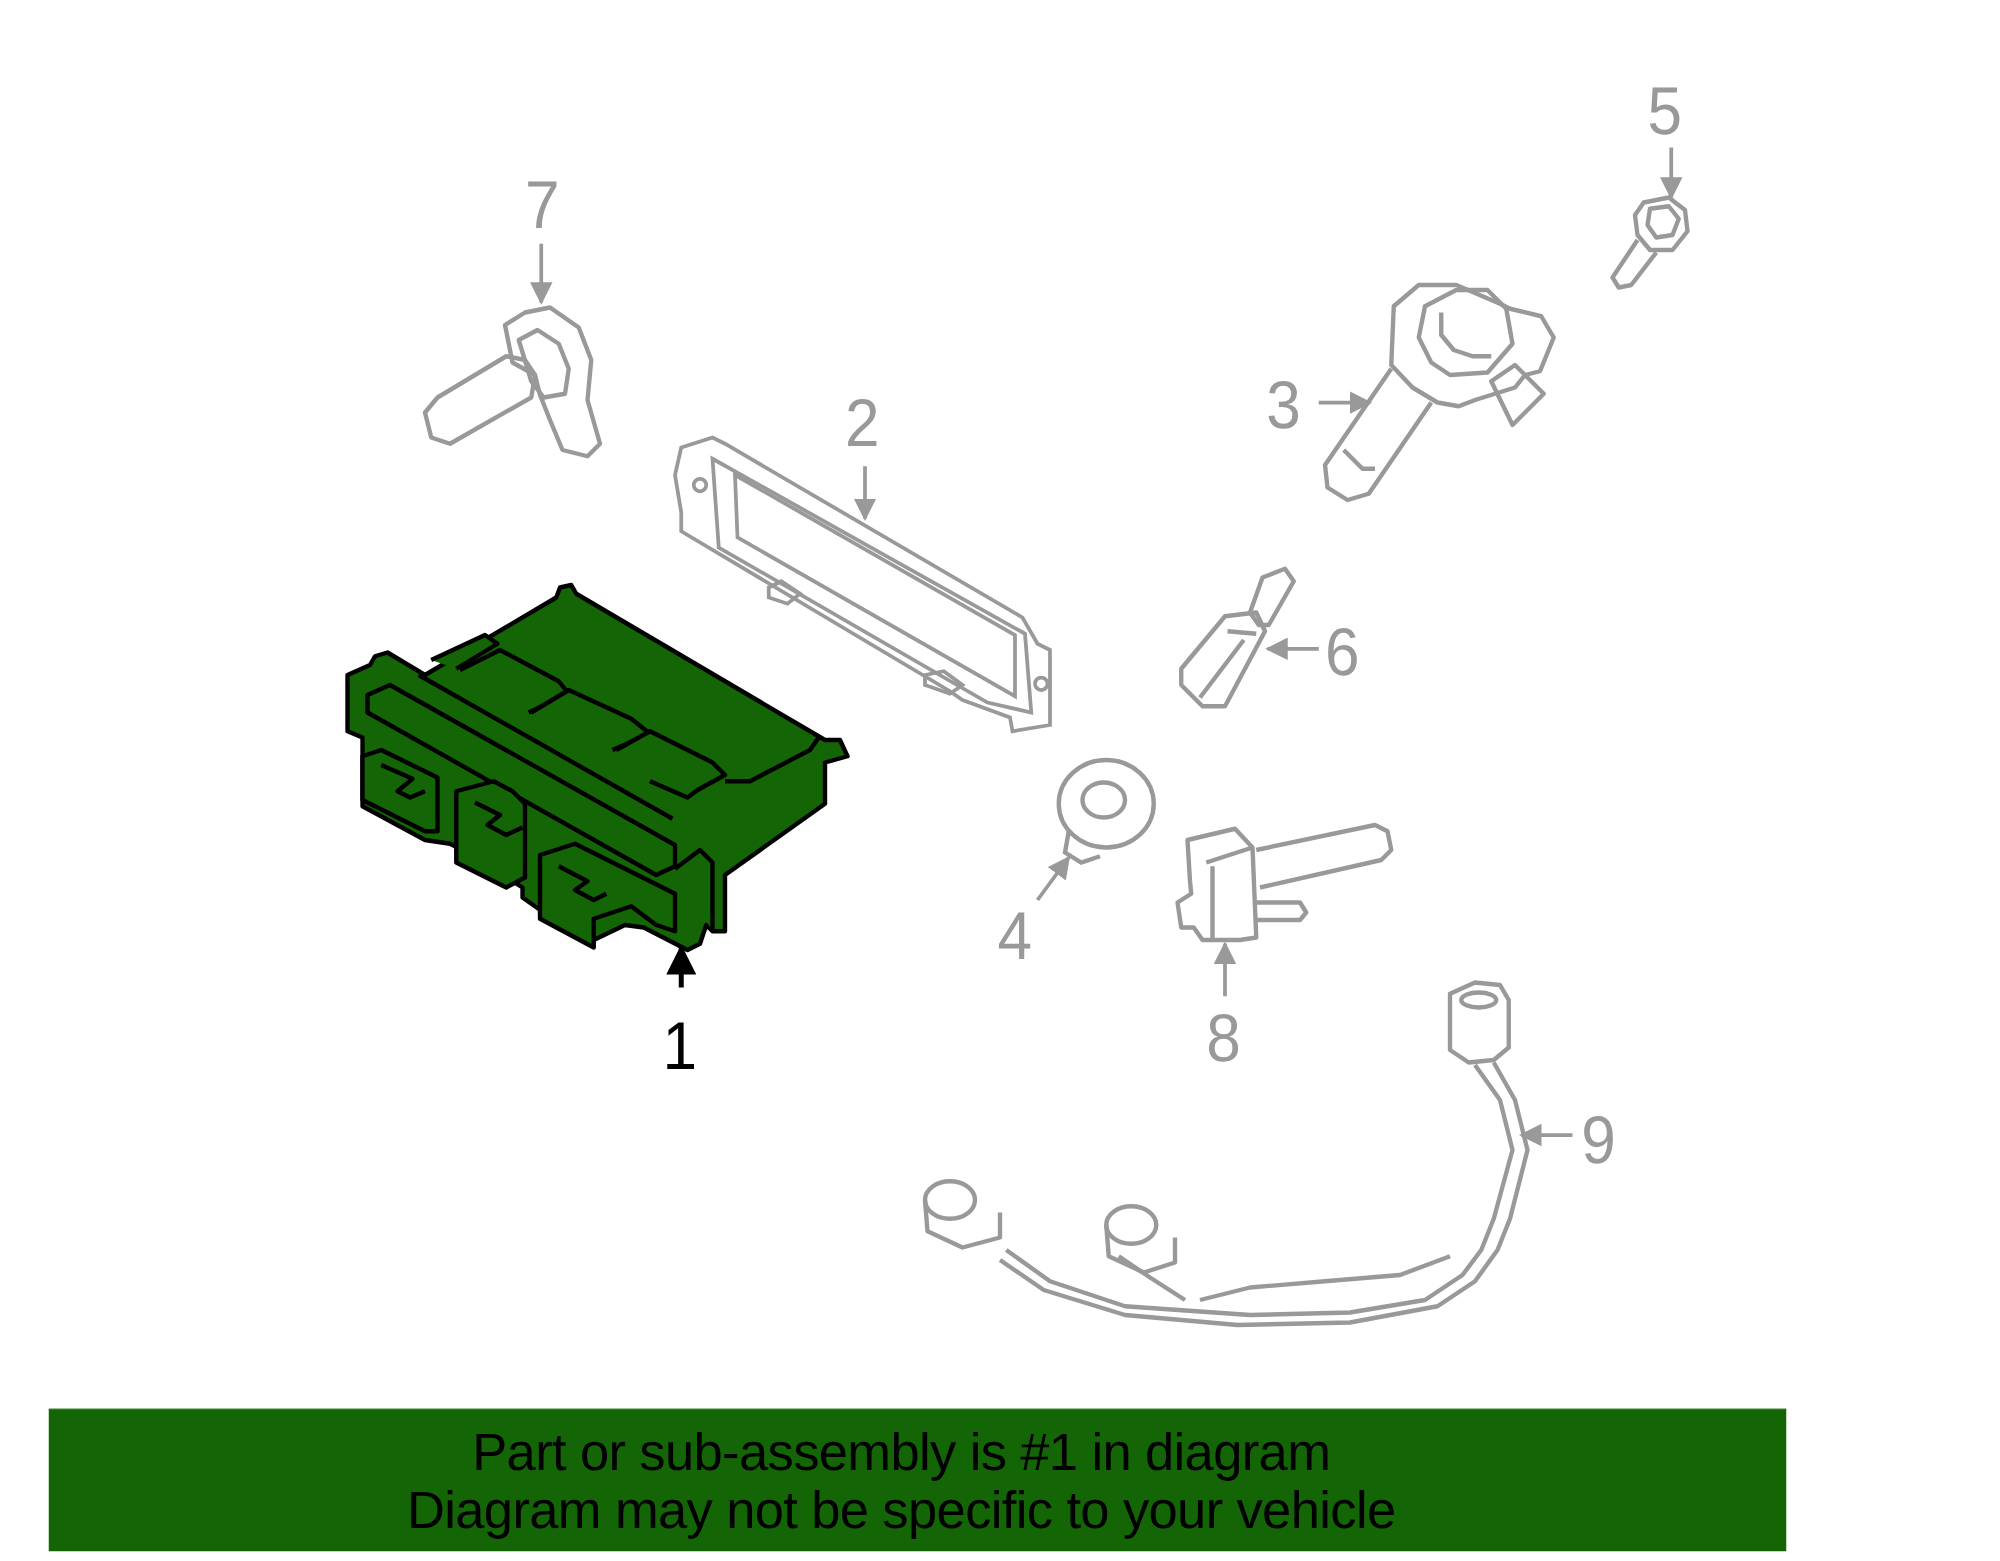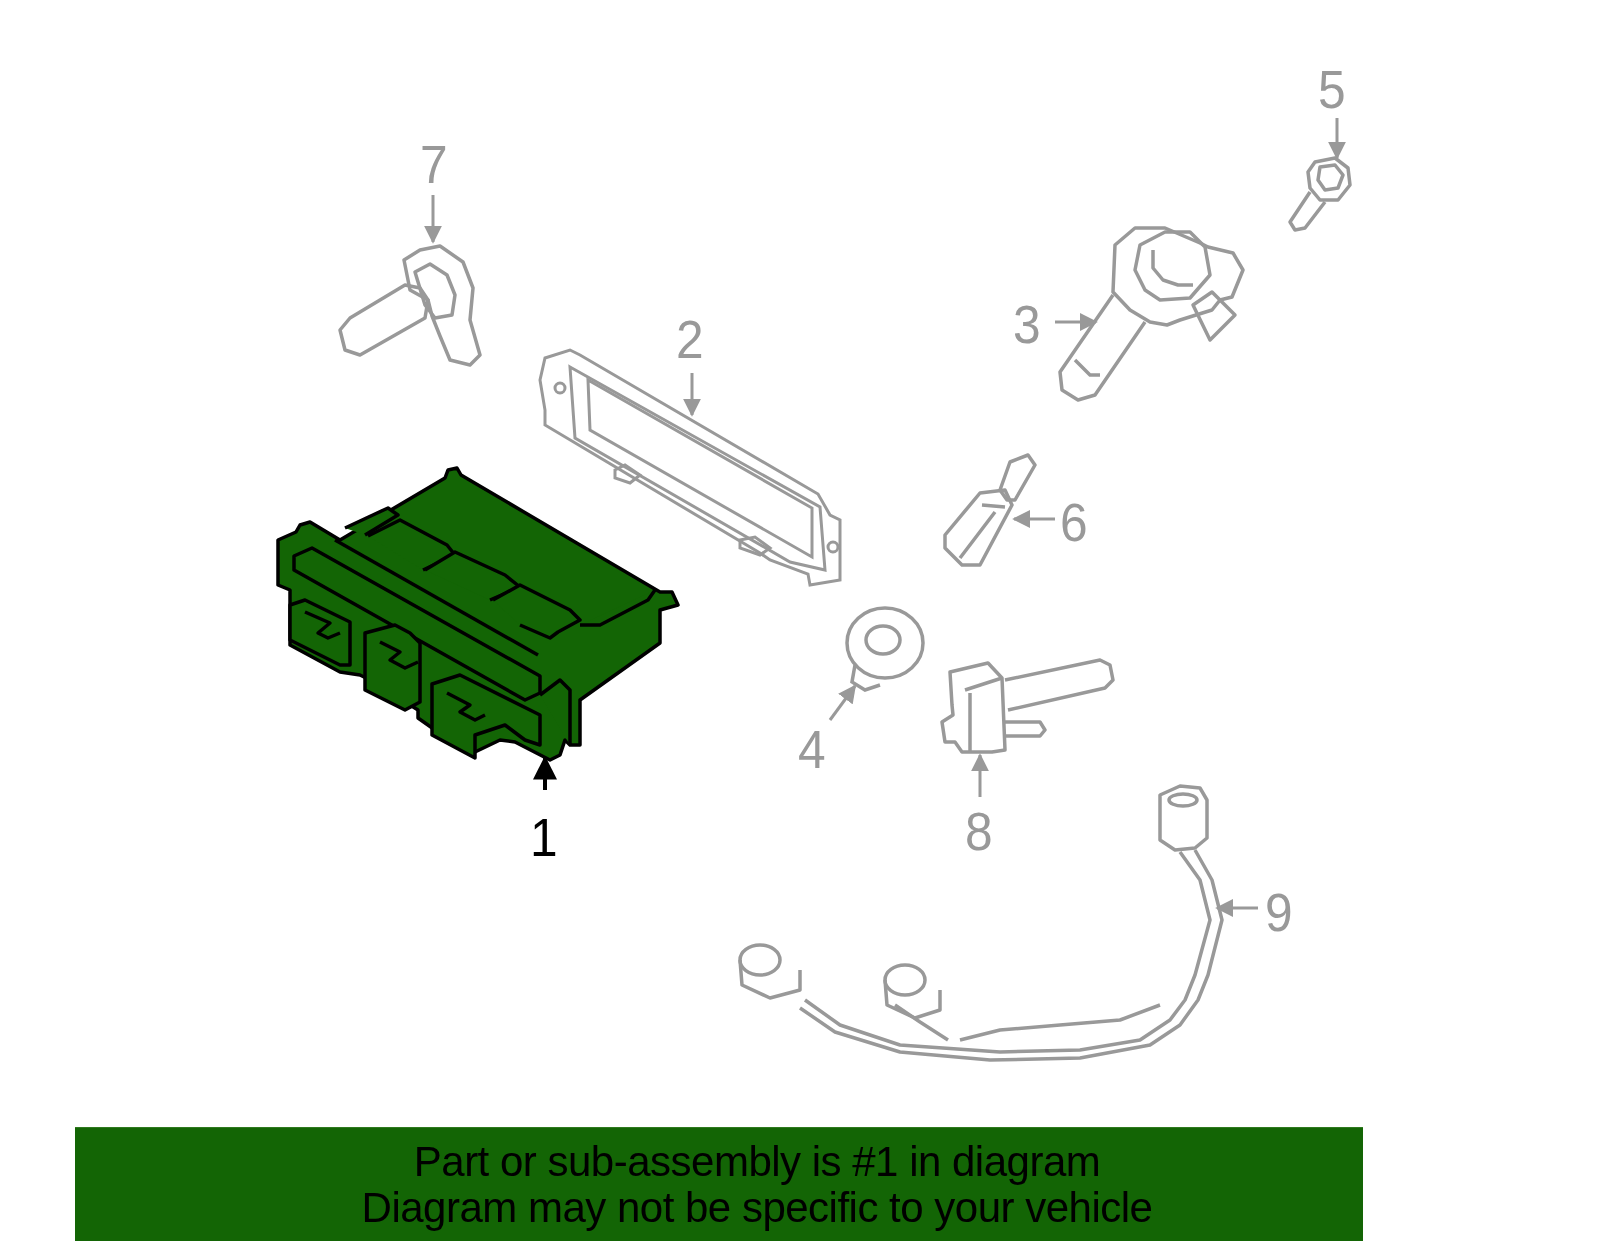--- a/index.html
+++ b/index.html
@@ -1,20 +1,20 @@
 <!DOCTYPE html>
 <html><head>
 <meta charset="utf-8">
 <style>
   html, body { margin:0; padding:0; background:#ffffff; }
   body { width:1600px; height:1249px; position:relative; overflow:hidden; font-family:"Liberation Sans", sans-serif; }
   #diagram { position:absolute; left:0; top:0; width:1600px; height:1249px; }
   .callout { position:absolute; font-family:"Liberation Sans", sans-serif; font-size:54px; line-height:54px; color:#999999; transform:scaleX(0.92); transform-origin:left top; }
   .callout.active { color:#000000; }
-  #banner { position:absolute; left:39px; top:1127px; width:1288px; height:113px; background:#136505; border-top:1px solid #2f7a1e;margin-left:36px; }
+  #banner { position:absolute; left:39px; top:1127px; width:1390px; height:113px; background:#136505; border-top:1px solid #2f7a1e; }
   #banner .line { position:absolute; left:0; width:1490px; text-align:center; color:#000; font-size:42px; line-height:44px; letter-spacing:-0.5px; }
   #banner .l1 { top:12px; left:-63px; }
   #banner .l2 { top:58px; left:-63px; }
 </style>
 </head>
 <body>
 
 <svg id="diagram" viewBox="0 0 1600 1249" xmlns="http://www.w3.org/2000/svg">
   <defs>
     <marker id="ag" viewBox="0 0 10 10" refX="9" refY="5" markerWidth="6" markerHeight="6" orient="auto">

